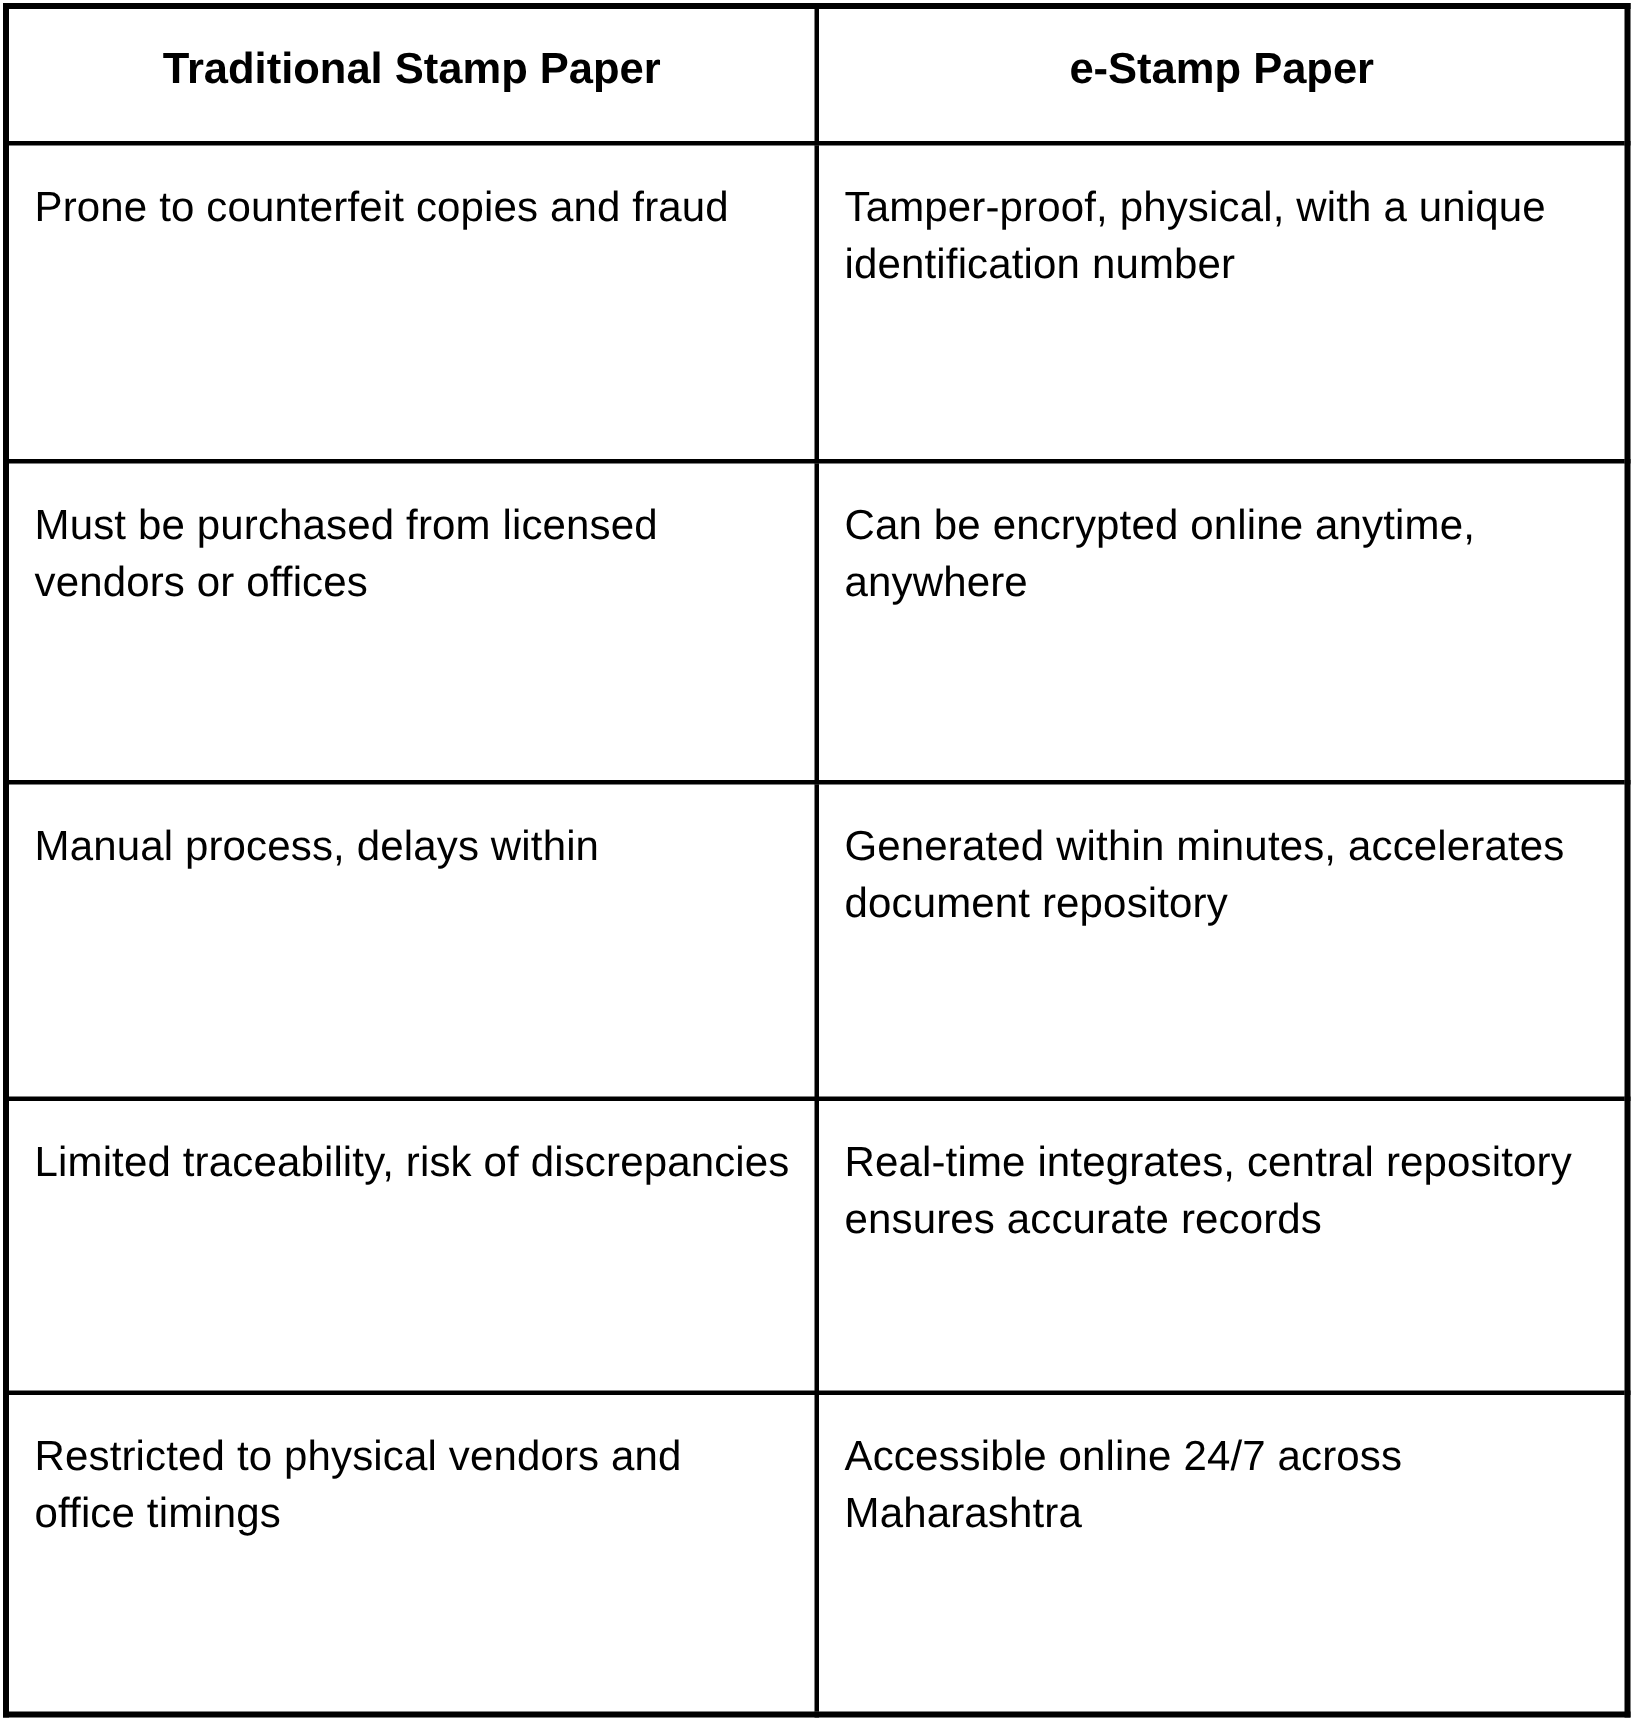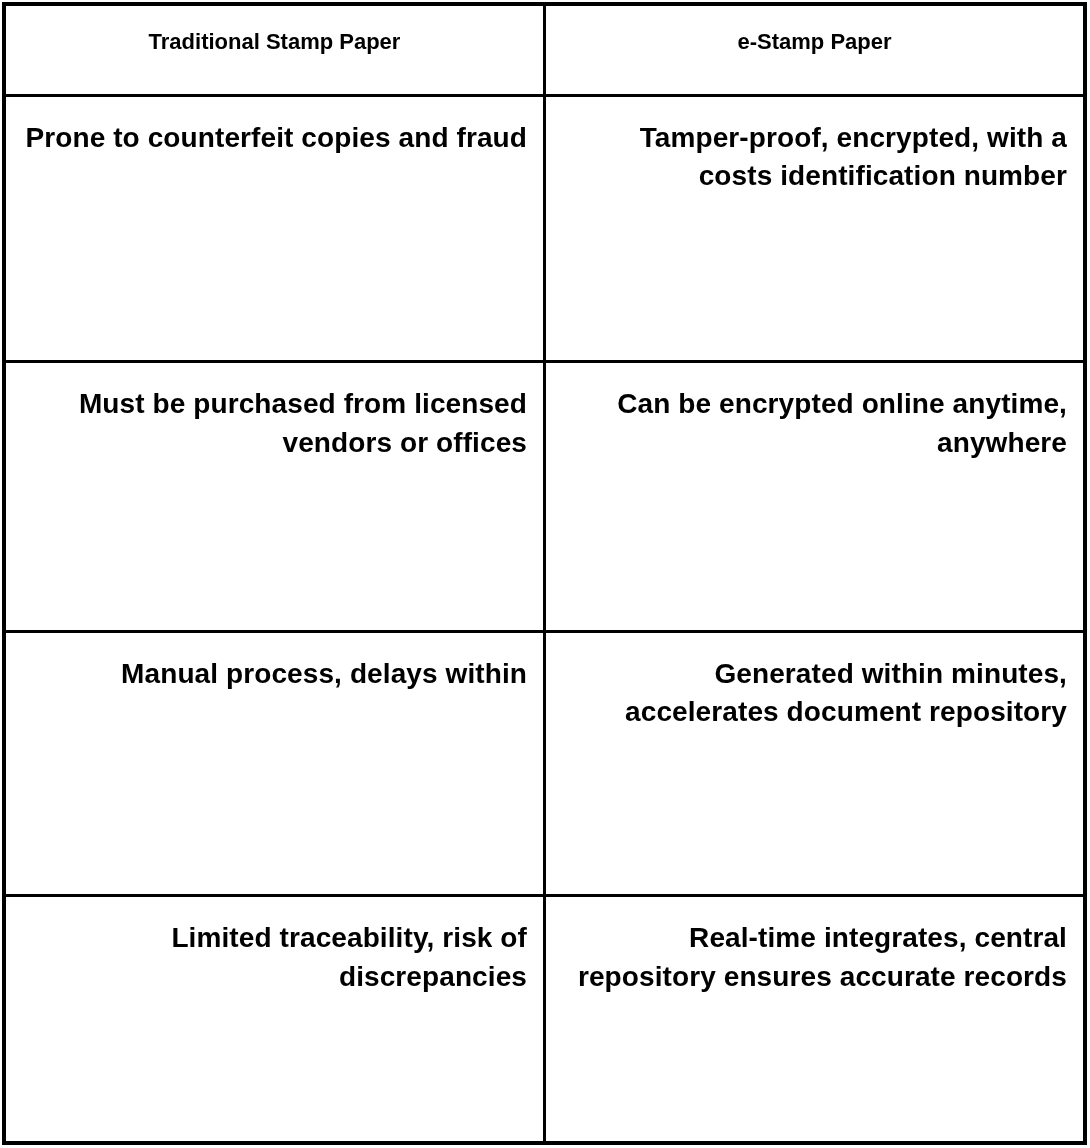--- a/index.html
+++ b/index.html
@@ -30,30 +30,30 @@
     border: 3px solid #000000;
     vertical-align: top;
     box-sizing: border-box;
     width: 50%;
     overflow: hidden;
   }
   table.comparison {
     border: 4px solid #000000;
   }
   table.comparison th {
-    font-size: 22px;
+    font-size: 29px;
     font-weight: bold;
     text-align: center;
     padding: 22px 14px 14px 14px;
     line-height: 1.3;
   }
   table.comparison td {
     font-size: 28px;
-    font-weight: bold;
-    text-align: right;
+    font-weight: normal;
+    text-align: left;
     padding: 22px 16px 14px 17px;
     line-height: 1.36;
     letter-spacing: 0.1px;
   }
   
   tr.r-head { height: 91px; }
   tr.r-0 { height: 125px; }
   tr.r-1 { height: 126px; margin-top: 35px; }
   tr.r-2 { height: 124px; }
   tr.r-3 { height: 95px; }
@@ -69,29 +69,33 @@
   <table class="comparison">
     <thead>
       <tr class="r-head">
         <th>Traditional Stamp Paper</th>
         <th>e-Stamp Paper</th>
       </tr>
     </thead>
     <tbody>
       <tr class="r-0">
         <td>Prone to counterfeit copies and fraud</td>
-        <td>Tamper-proof, encrypted, with a costs identification number</td>
+        <td>Tamper-proof, physical, with a unique identification number</td>
       </tr>
       <tr class="r-1">
         <td>Must be purchased from licensed vendors or offices</td>
         <td>Can be encrypted online anytime, anywhere</td>
       </tr>
       <tr class="r-2">
         <td>Manual process, delays within</td>
         <td>Generated within minutes, accelerates document repository</td>
       </tr>
       <tr class="r-3">
         <td>Limited traceability, risk of discrepancies</td>
         <td>Real-time integrates, central repository ensures accurate records</td>
       </tr>
+      <tr class="r-4">
+        <td>Restricted to physical vendors and office timings</td>
+        <td>Accessible online 24/7 across Maharashtra</td>
+      </tr>
     </tbody>
   </table>
 </div>
 
 </body></html>

